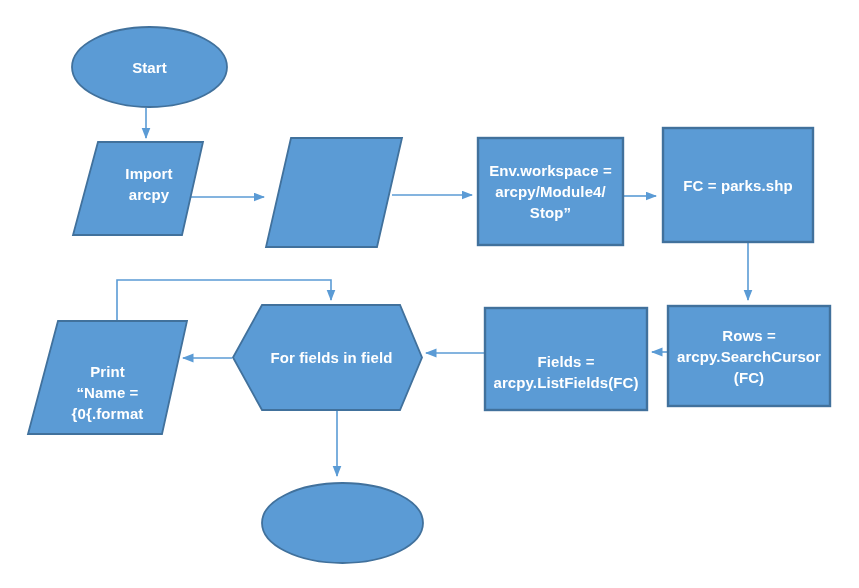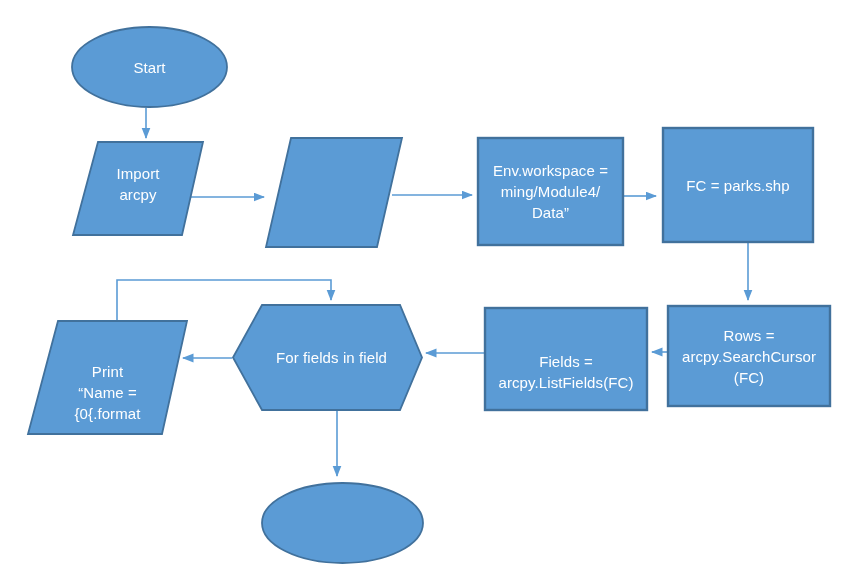--- a/index.html
+++ b/index.html
@@ -7,20 +7,21 @@
     padding: 0;
     background: #ffffff;
   }
   .stage {
     position: relative;
     width: 859px;
     height: 588px;
     background: var(--canvas-bg, #ffffff);
     font-family: "Liberation Sans", sans-serif;
     overflow: hidden;
+    font-weight: bold;
   }
   .canvas-svg {
     position: absolute;
     left: 0;
     top: 0;
     width: 859px;
     height: 588px;
   }
   .shape {
     fill: var(--shape-fill, #5b9bd5);
@@ -85,30 +86,30 @@
     <rect class="shape stroke-thick" x="485" y="308" width="162" height="102"></rect>
     <polygon class="shape stroke-thin" points="233,357.5 262,305 400,305 422,357.5 400,410 262,410"></polygon>
     <polygon class="shape stroke-thin" points="58,321 187,321 162,434 28,434"></polygon>
     <ellipse class="shape stroke-thin" cx="342.5" cy="523" rx="80.5" ry="40"></ellipse>
   </svg>
 
   <div class="node-label" style="left:72px;top:27px;width:155px;height:80px;">
     <span class="line">Start</span>
   </div>
 
-  <div class="node-label" style="left:73px;top:142px;width:130px;height:83px;">
+  <div class="node-label" style="left:84px;top:142px;width:130px;height:83px;">
     <span class="line">Import</span>
     <span class="line">arcpy</span>
   </div>
 
 
   <div class="node-label" style="left:478px;top:138px;width:145px;height:107px;">
     <span class="line">Env.workspace =</span>
-    <span class="line">ming/Module4/</span>
-    <span class="line">Data”</span>
+    <span class="line">arcpy/Module4/</span>
+    <span class="line">Stop”</span>
   </div>
 
   <div class="node-label" style="left:663px;top:128px;width:150px;height:114px;">
     <span class="line">FC = parks.shp</span>
   </div>
 
   <div class="node-label" style="left:668px;top:306px;width:162px;height:100px;">
     <span class="line">Rows =</span>
     <span class="line">arcpy.SearchCursor</span>
     <span class="line">(FC)</span>

